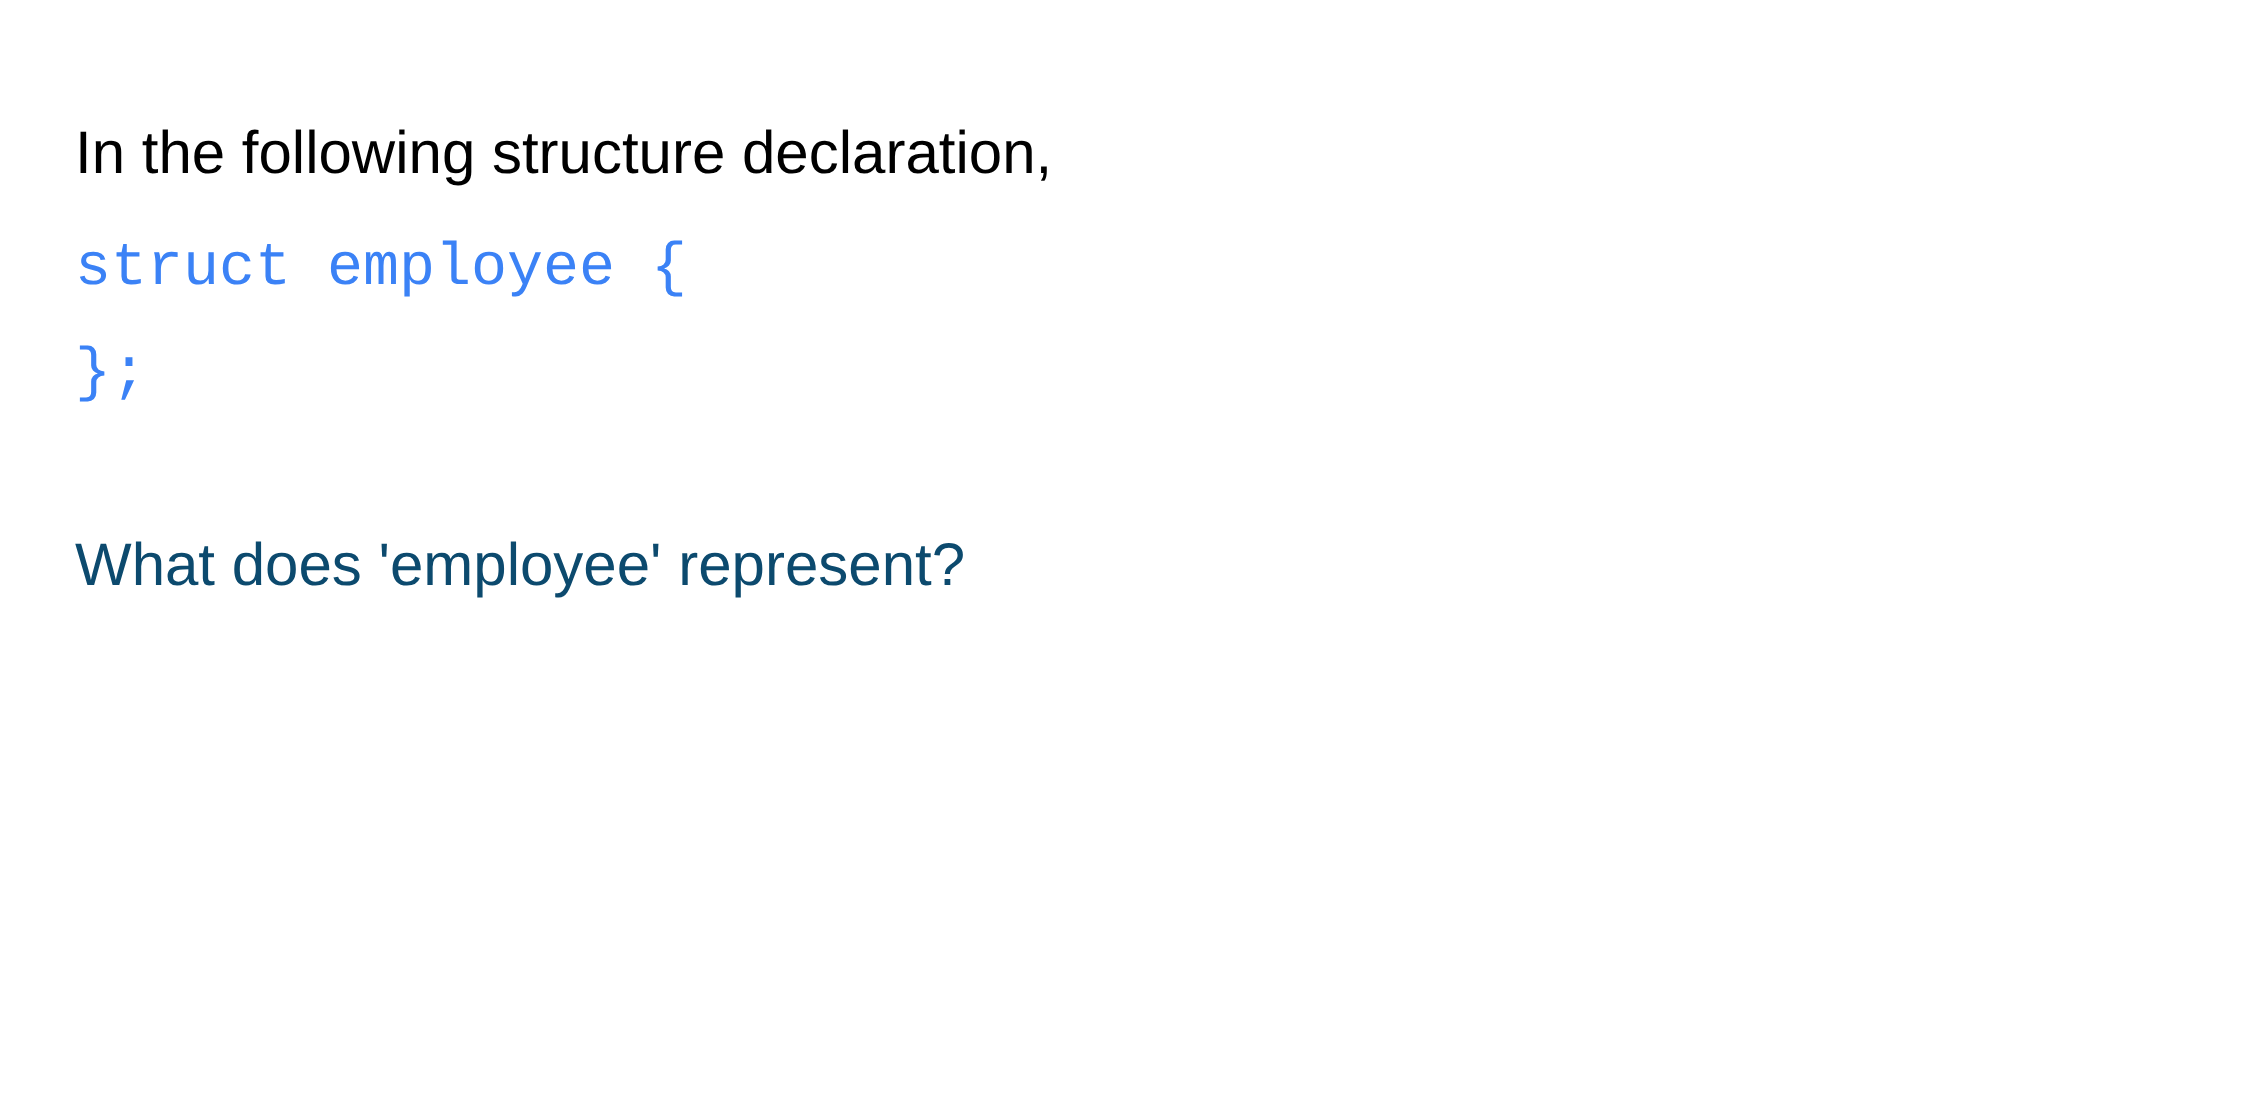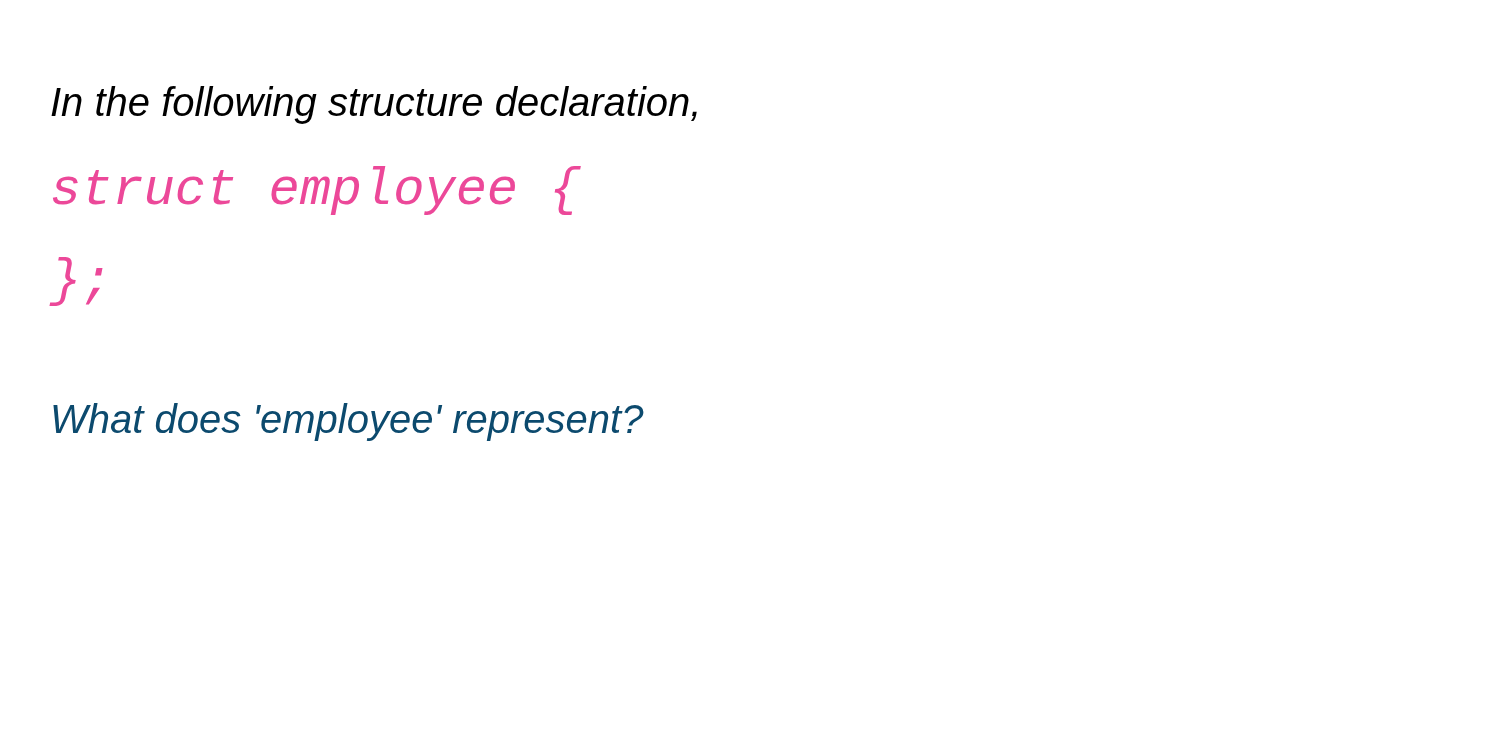--- a/index.html
+++ b/index.html
@@ -1,37 +1,36 @@
 <!DOCTYPE html>
 <html><head>
   <meta charset="utf-8">
   <style>
     * {
       margin: 0;
       padding: 0;
       box-sizing: border-box;
-      font-style: italic;
     }
     body {
       width: 1500px;
       height: 744px;
       background: #ffffff;
       font-family: -apple-system, BlinkMacSystemFont, "Segoe UI", Helvetica, Arial, sans-serif;
       padding: 80px 50px 50px 50px;
     }
     .intro-line {
       font-size: 40px;
       color: #000000;
       margin-bottom: 20px;
       font-weight: 400;
     }
     .code-block {
       font-family: "Courier New", Courier, monospace;
-      font-size: 52px;
-      color: #ec4899;
+      font-size: 40px;
+      color: #3b82f6;
       line-height: 1.75;
       margin-bottom: 70px;
     }
     .code-line {
       white-space: pre;
     }
     .question-line {
       font-size: 40px;
       color: #0c4a6e;
       font-weight: 400;

